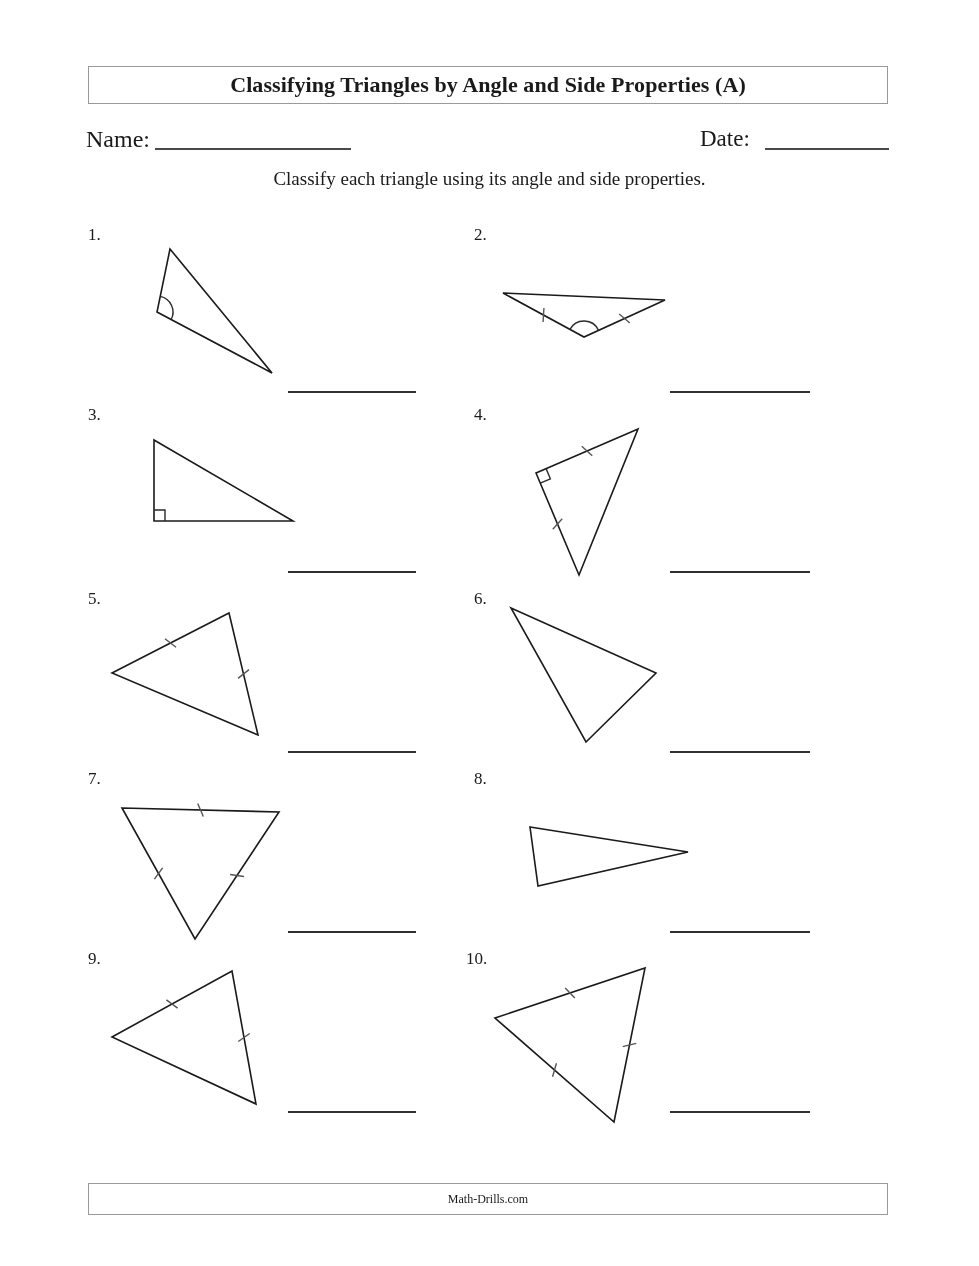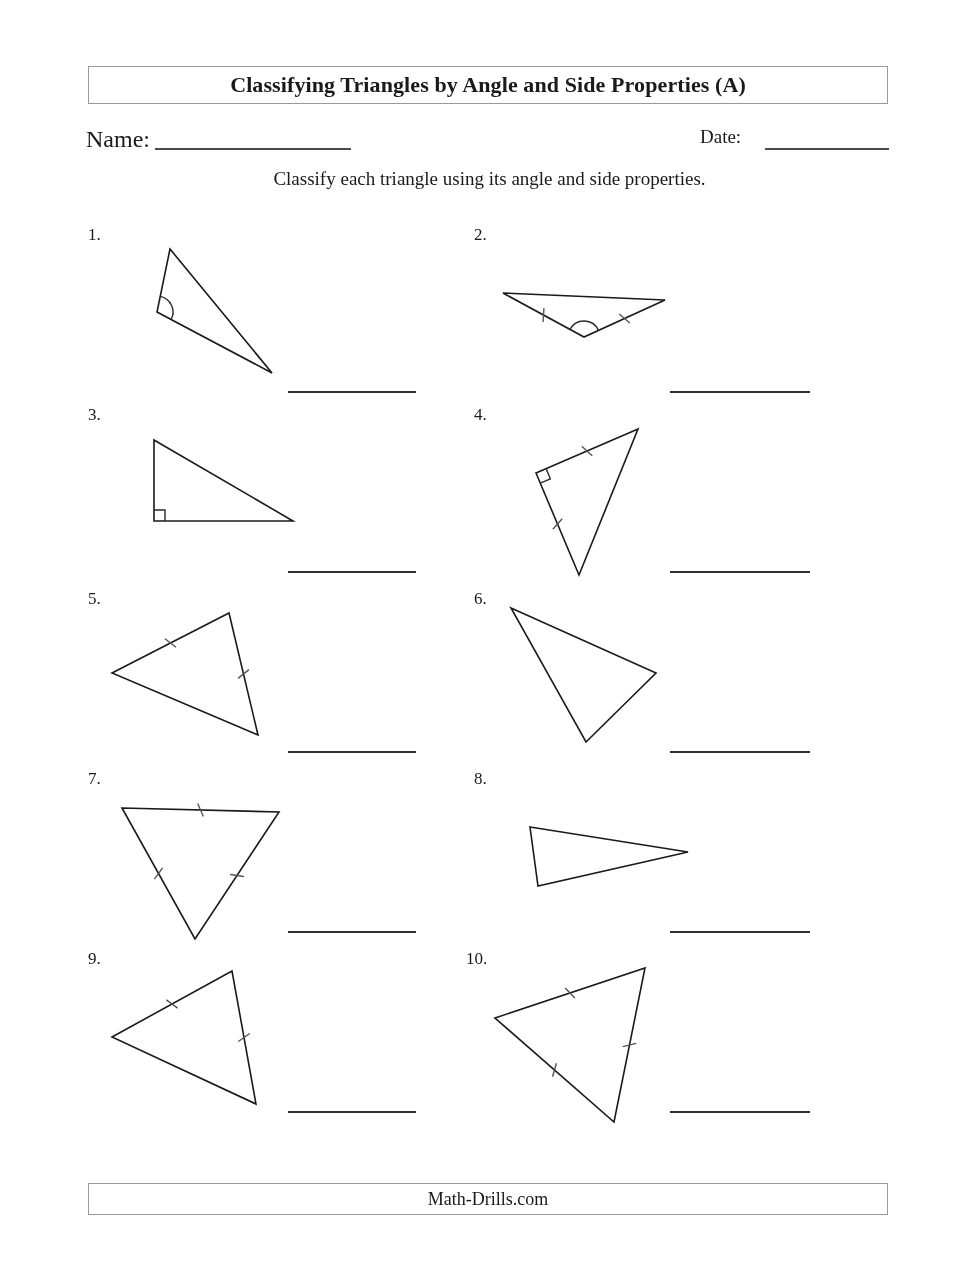--- a/index.html
+++ b/index.html
@@ -57,21 +57,21 @@
     left: 155px;
     top: 148px;
     width: 196px;
     height: 0;
     border-top: 2px solid #4a4a4a;
   }
   .date-label {
     position: absolute;
     left: 700px;
     top: 126px;
-    font-size: 19px;
+    font-size: 23px;
   }
   .date-rule {
     position: absolute;
     left: 765px;
     top: 148px;
     width: 124px;
     height: 0;
     border-top: 2px solid #4a4a4a;
   }
 
@@ -133,21 +133,21 @@
     width: 800px;
     height: 32px;
     border: 1px solid #9a9a9a;
     box-sizing: border-box;
     display: flex;
     align-items: center;
     justify-content: center;
     background: #ffffff;
   }
   .footer-text {
-    font-size: 18px;
+    font-size: 12px;
     text-align: right;
   }
 </style>
 </head>
 <body>
 
 <div class="page">
 
   <div class="title-box">
     <span class="title-text">Classifying Triangles by Angle and Side Properties (A)</span>

